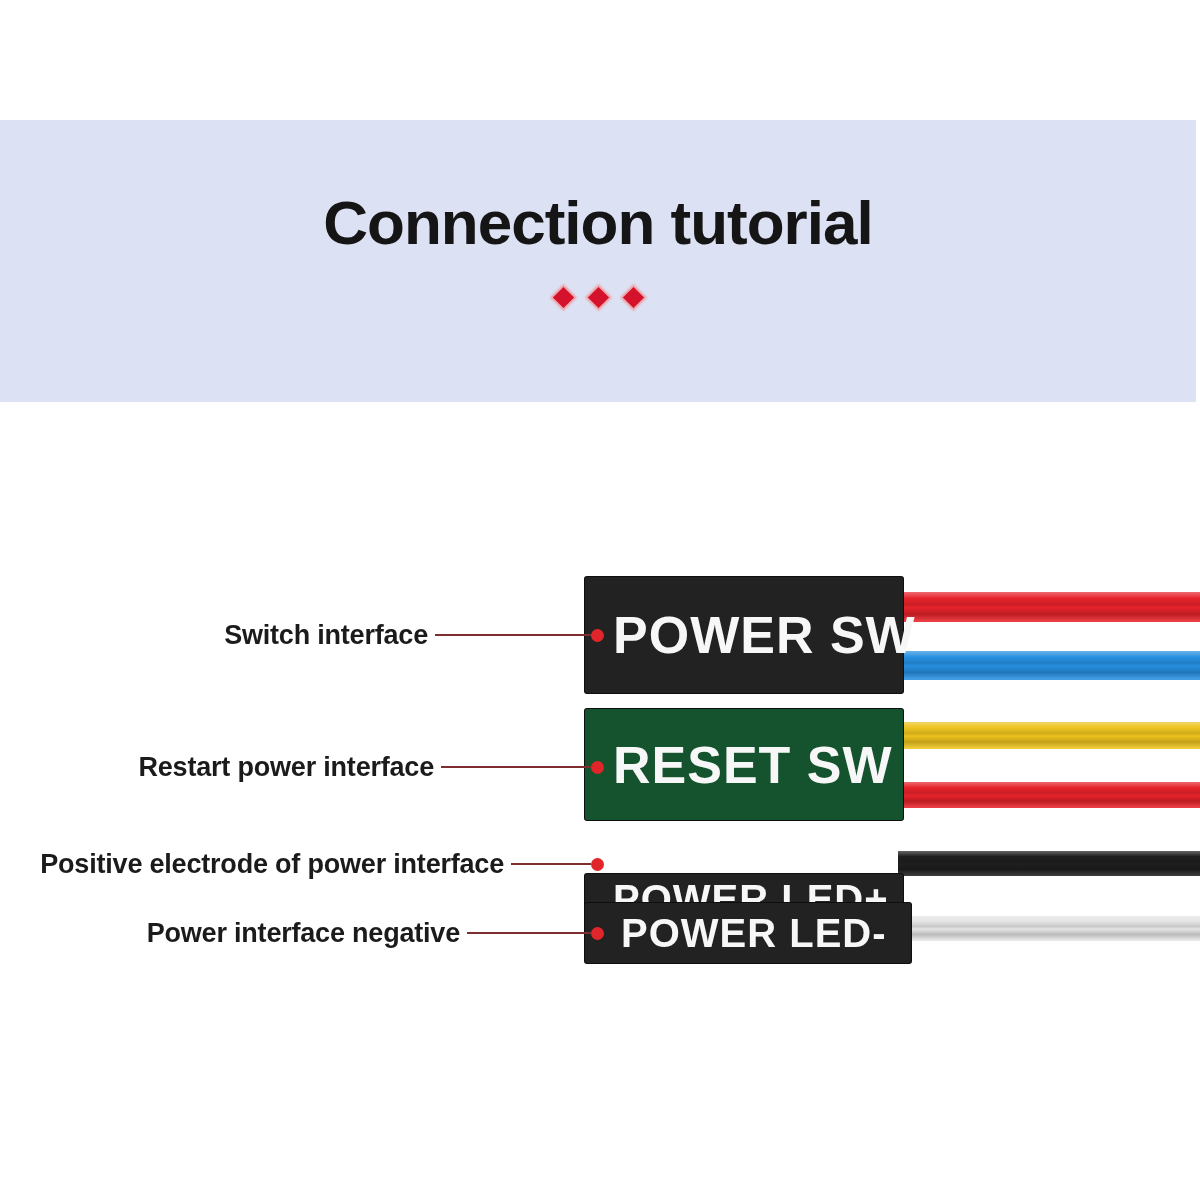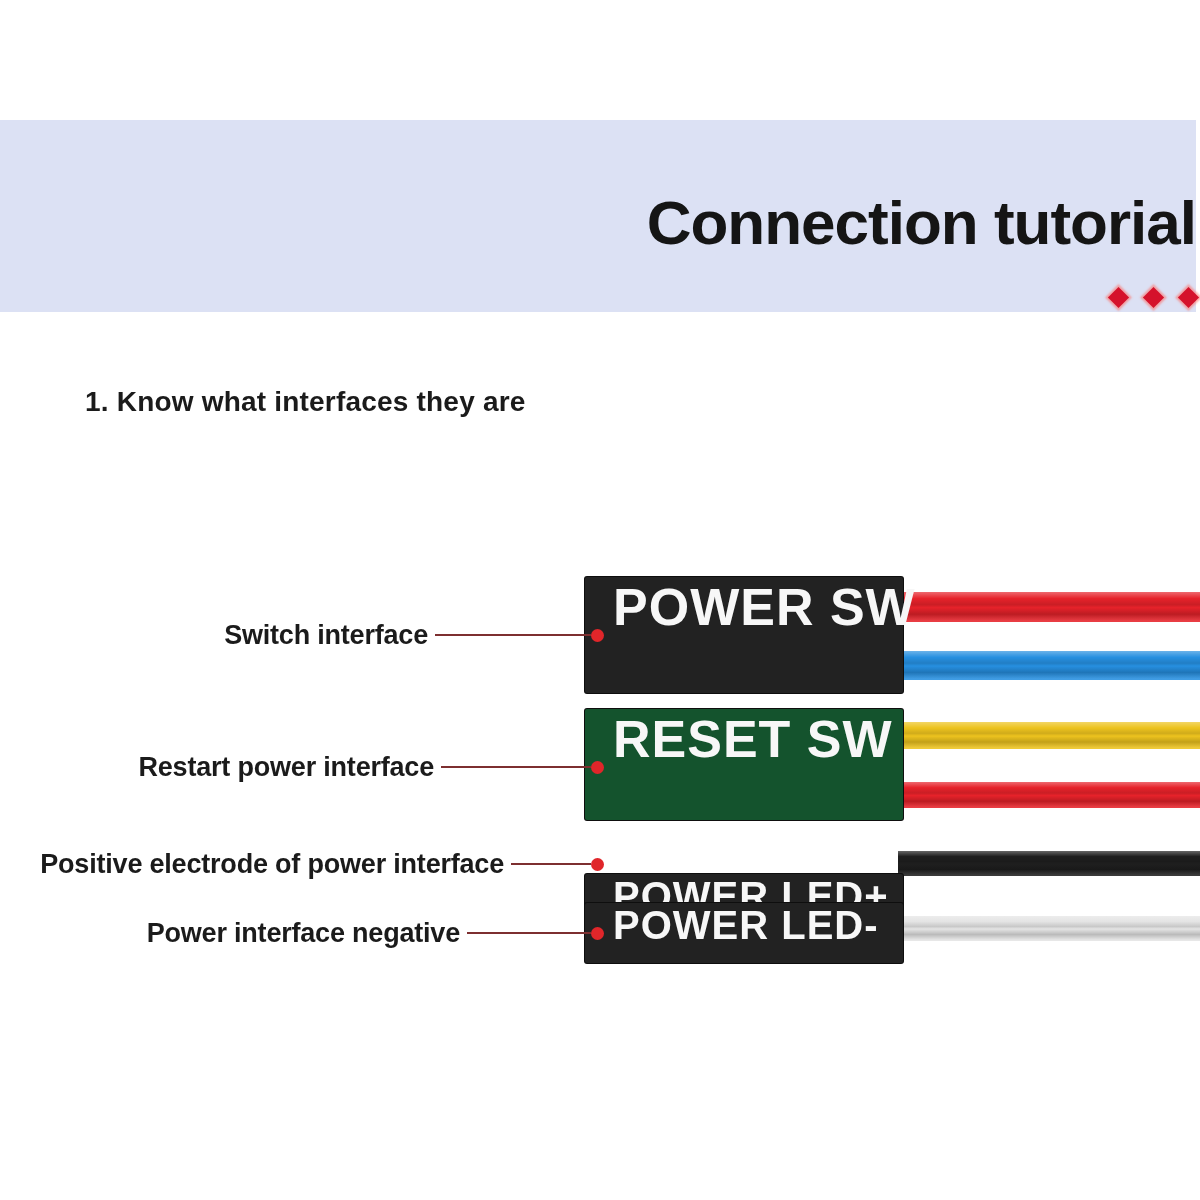--- a/index.html
+++ b/index.html
@@ -9,25 +9,25 @@
     height: 1200px;
     background: #ffffff;
     overflow: hidden;
     font-family: "Liberation Sans", sans-serif;
   }
 
   
   .banner {
     position: absolute;
     left: 0; top: 120px;
-    width: 1196px; height: 192px;
+    width: 1196px; height: 282px;
     background: #dce1f4;
     display: flex;
     flex-direction: column;
-    align-items: flex-end;
+    align-items: center;
   }
   .banner h1 {
     margin: 0;
     padding-top: 72px;
     font-size: 62px;
     line-height: 1;
     font-weight: 800;
     letter-spacing: -1px;
     color: #151515;
   }
@@ -55,20 +55,21 @@
 
   
   .diagram { position: absolute; left: 0; top: 0; width: 100%; height: 100%; }
 
   .connector {
     position: absolute;
     left: 585px;
     width: 318px;
     z-index: 1;
     display: flex;
+    align-items: center;
     border-radius: 2px;
     box-shadow: 0 0 0 1px #0e0e0e;
   }
   .connector .connector-label {
     padding-left: 28px;
     color: #f7f7f7;
     font-weight: 600;
     letter-spacing: 1px;
     white-space: nowrap;
   }
@@ -138,41 +139,40 @@
 
   <header class="banner" style="background-color: rgb(220, 225, 244);">
     <h1>Connection tutorial</h1>
     <div class="diamonds">
       <span class="diamond" style="background-color: rgb(213, 18, 43);"></span>
       <span class="diamond" style="background-color: rgb(213, 18, 43);"></span>
       <span class="diamond" style="background-color: rgb(213, 18, 43);"></span>
     </div>
   </header>
 
-  <h2 class="section-heading">1. Know what interfaces they are</h2>
 
   <div class="diagram">
 
     <div class="wire wire-red-1" style="background-color: rgb(230, 34, 42);"></div>
     <div class="wire wire-blue" style="background-color: rgb(38, 143, 224);"></div>
     <div class="wire wire-yellow" style="background-color: rgb(237, 195, 30);"></div>
     <div class="wire wire-red-2" style="background-color: rgb(230, 34, 42);"></div>
     <div class="wire wire-black" style="background-color: rgb(31, 31, 31);"></div>
     <div class="wire wire-white" style="background-color: rgb(228, 228, 228);"></div>
 
     <div class="connector box-power-sw" style="background-color: rgb(34, 34, 34);">
       <span class="connector-label">POWER SW</span>
     </div>
     <div class="connector box-reset-sw" style="background-color: #14532d;">
       <span class="connector-label">RESET SW</span>
     </div>
     <div class="connector box-led-plus" style="background-color: rgb(34, 34, 34);">
       <span class="connector-label">POWER LED+</span>
     </div>
-    <div class="connector box-led-minus" style="background-color: rgb(34, 34, 34);">
+    <div class="connector box-led-minus" style="background-color: rgb(34, 34, 34); padding-left: 8px;">
       <span class="connector-label">POWER LED-</span>
     </div>
 
     <div class="callout callout-1">
       <span class="callout-text">Switch interface</span>
       <span class="leader" style="background-color: rgb(125, 47, 48);"></span>
       <span class="dot" style="background-color: rgb(224, 38, 42);"></span>
     </div>
     <div class="callout callout-2">
       <span class="callout-text">Restart power interface</span>

